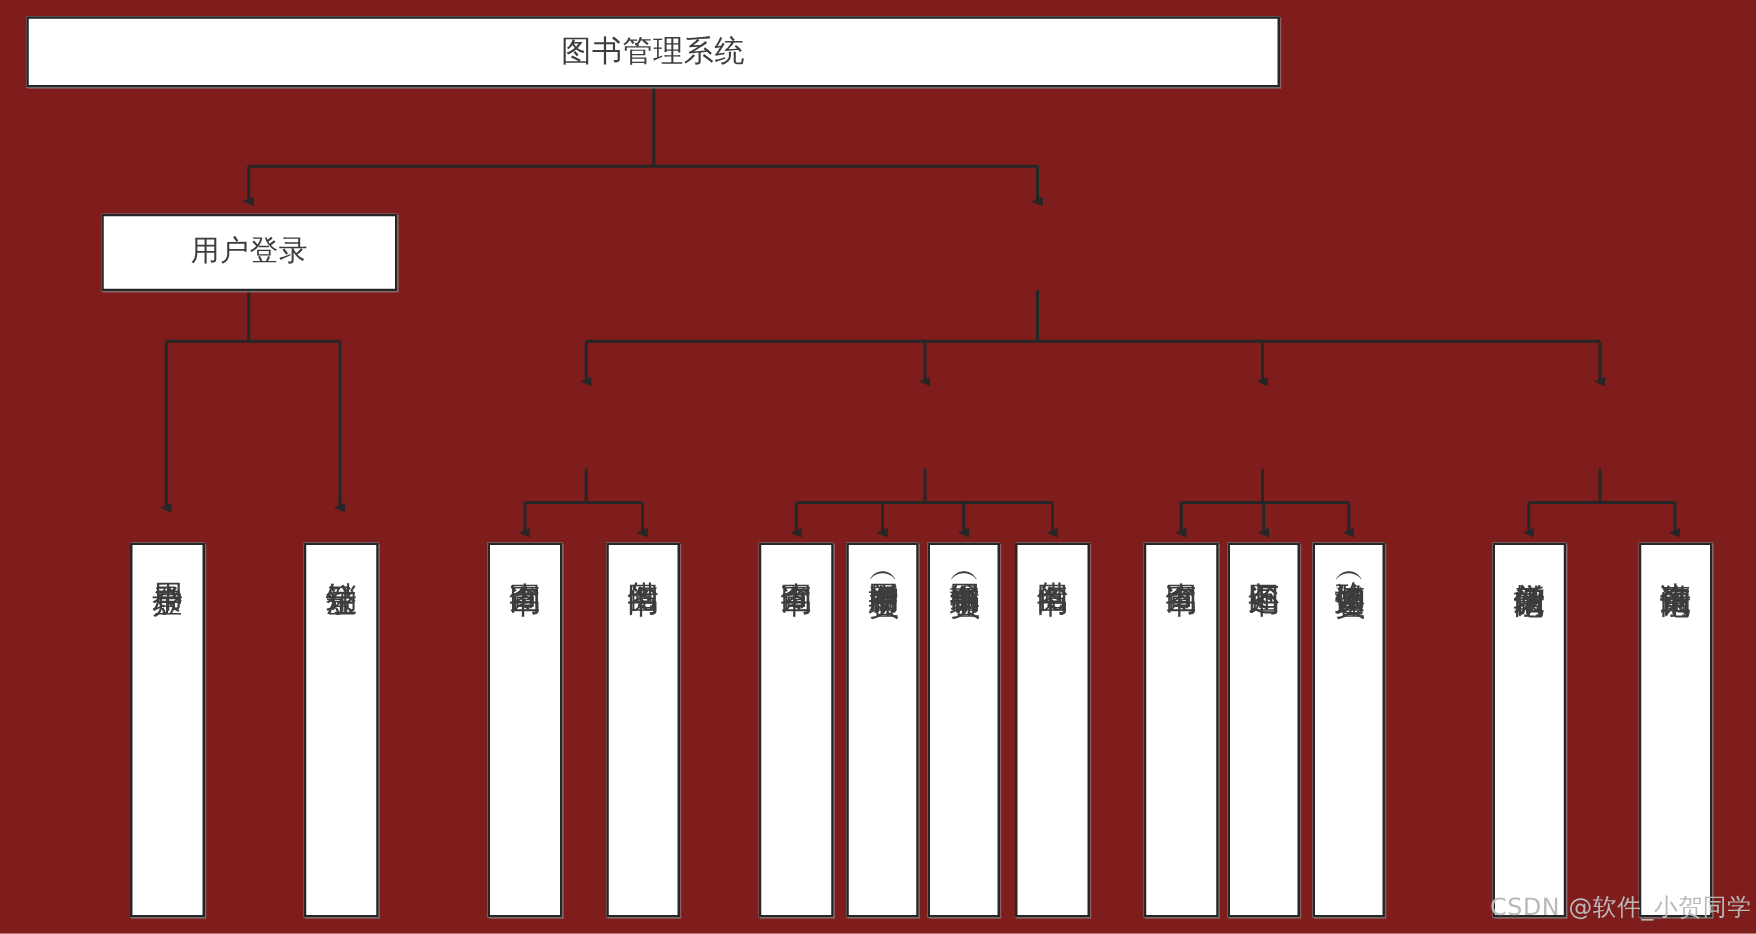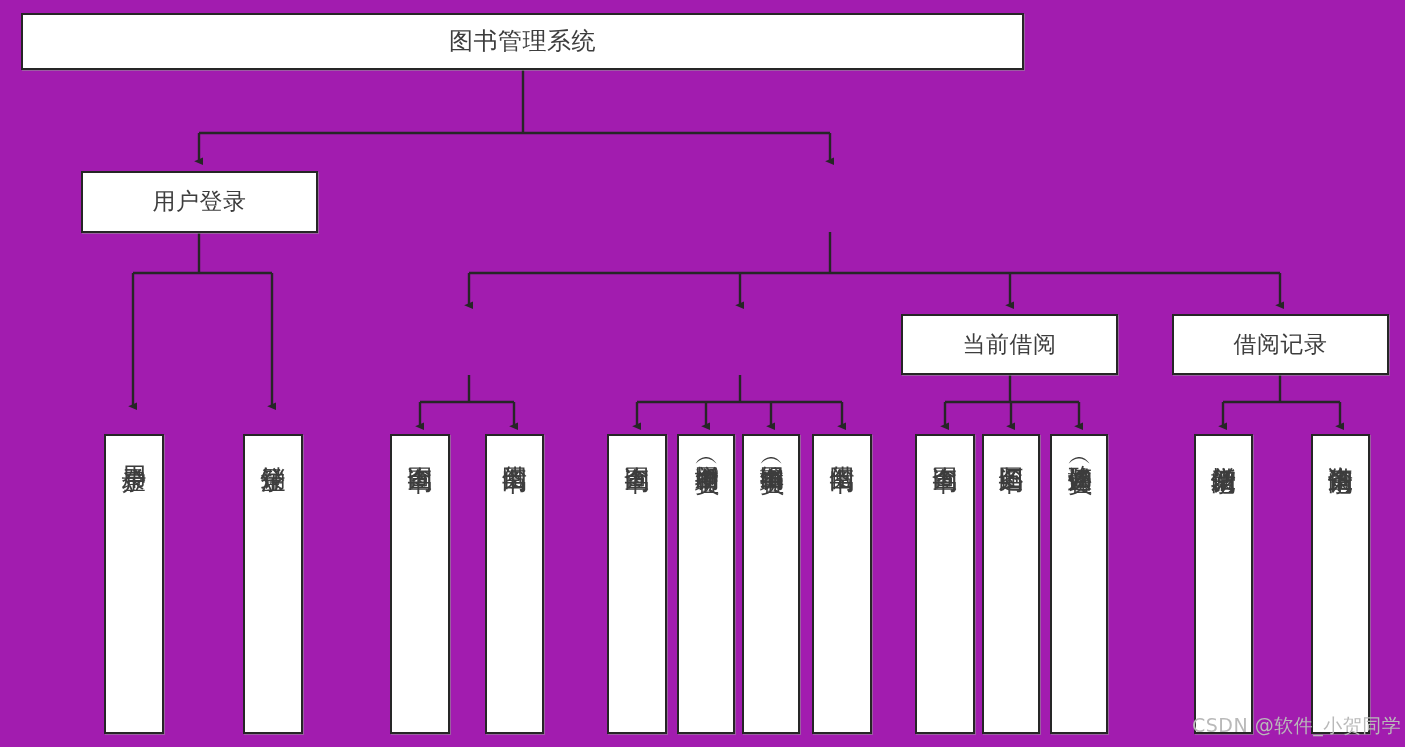--- a/index.html
+++ b/index.html
@@ -8,21 +8,21 @@
     padding: 0;
     background: #ffffff;
   }
   body {
     font-family: "DejaVu Sans", "Liberation Sans", sans-serif;
   }
   #canvas {
     position: relative;
     width: 1405px;
     height: 747px;
-    background: #a21caf;
+    background: #7f1d1d;
     overflow: hidden;
   }
   #edges {
     position: absolute;
     left: 0;
     top: 0;
     width: 1405px;
     height: 747px;
     pointer-events: none;
   }
@@ -132,26 +132,20 @@
   </svg>
 
   <div class="node h root" style="left:21px; top:13px; width:1003px; height:57px;">
     <span class="label">图书管理系统</span>
   </div>
 
   <div class="node h" style="left:81px; top:171px; width:237px; height:62px;">
     <span class="label">用户登录</span>
   </div>
 
-  <div class="node h" style="left:901px; top:314px; width:217px; height:61px;">
-    <span class="label">当前借阅</span>
-  </div>
-  <div class="node h" style="left:1172px; top:314px; width:217px; height:61px;">
-    <span class="label">借阅记录</span>
-  </div>
 
   <div class="node v" style="left:104px; top:434px; width:60px; height:300px;">
     <span class="label">用户登录</span>
   </div>
   <div class="node v" style="left:243px; top:434px; width:60px; height:300px;">
     <span class="label">注销登录</span>
   </div>
 
   <div class="node v" style="left:390px; top:434px; width:60px; height:300px;">
     <span class="label">查询图书</span>

